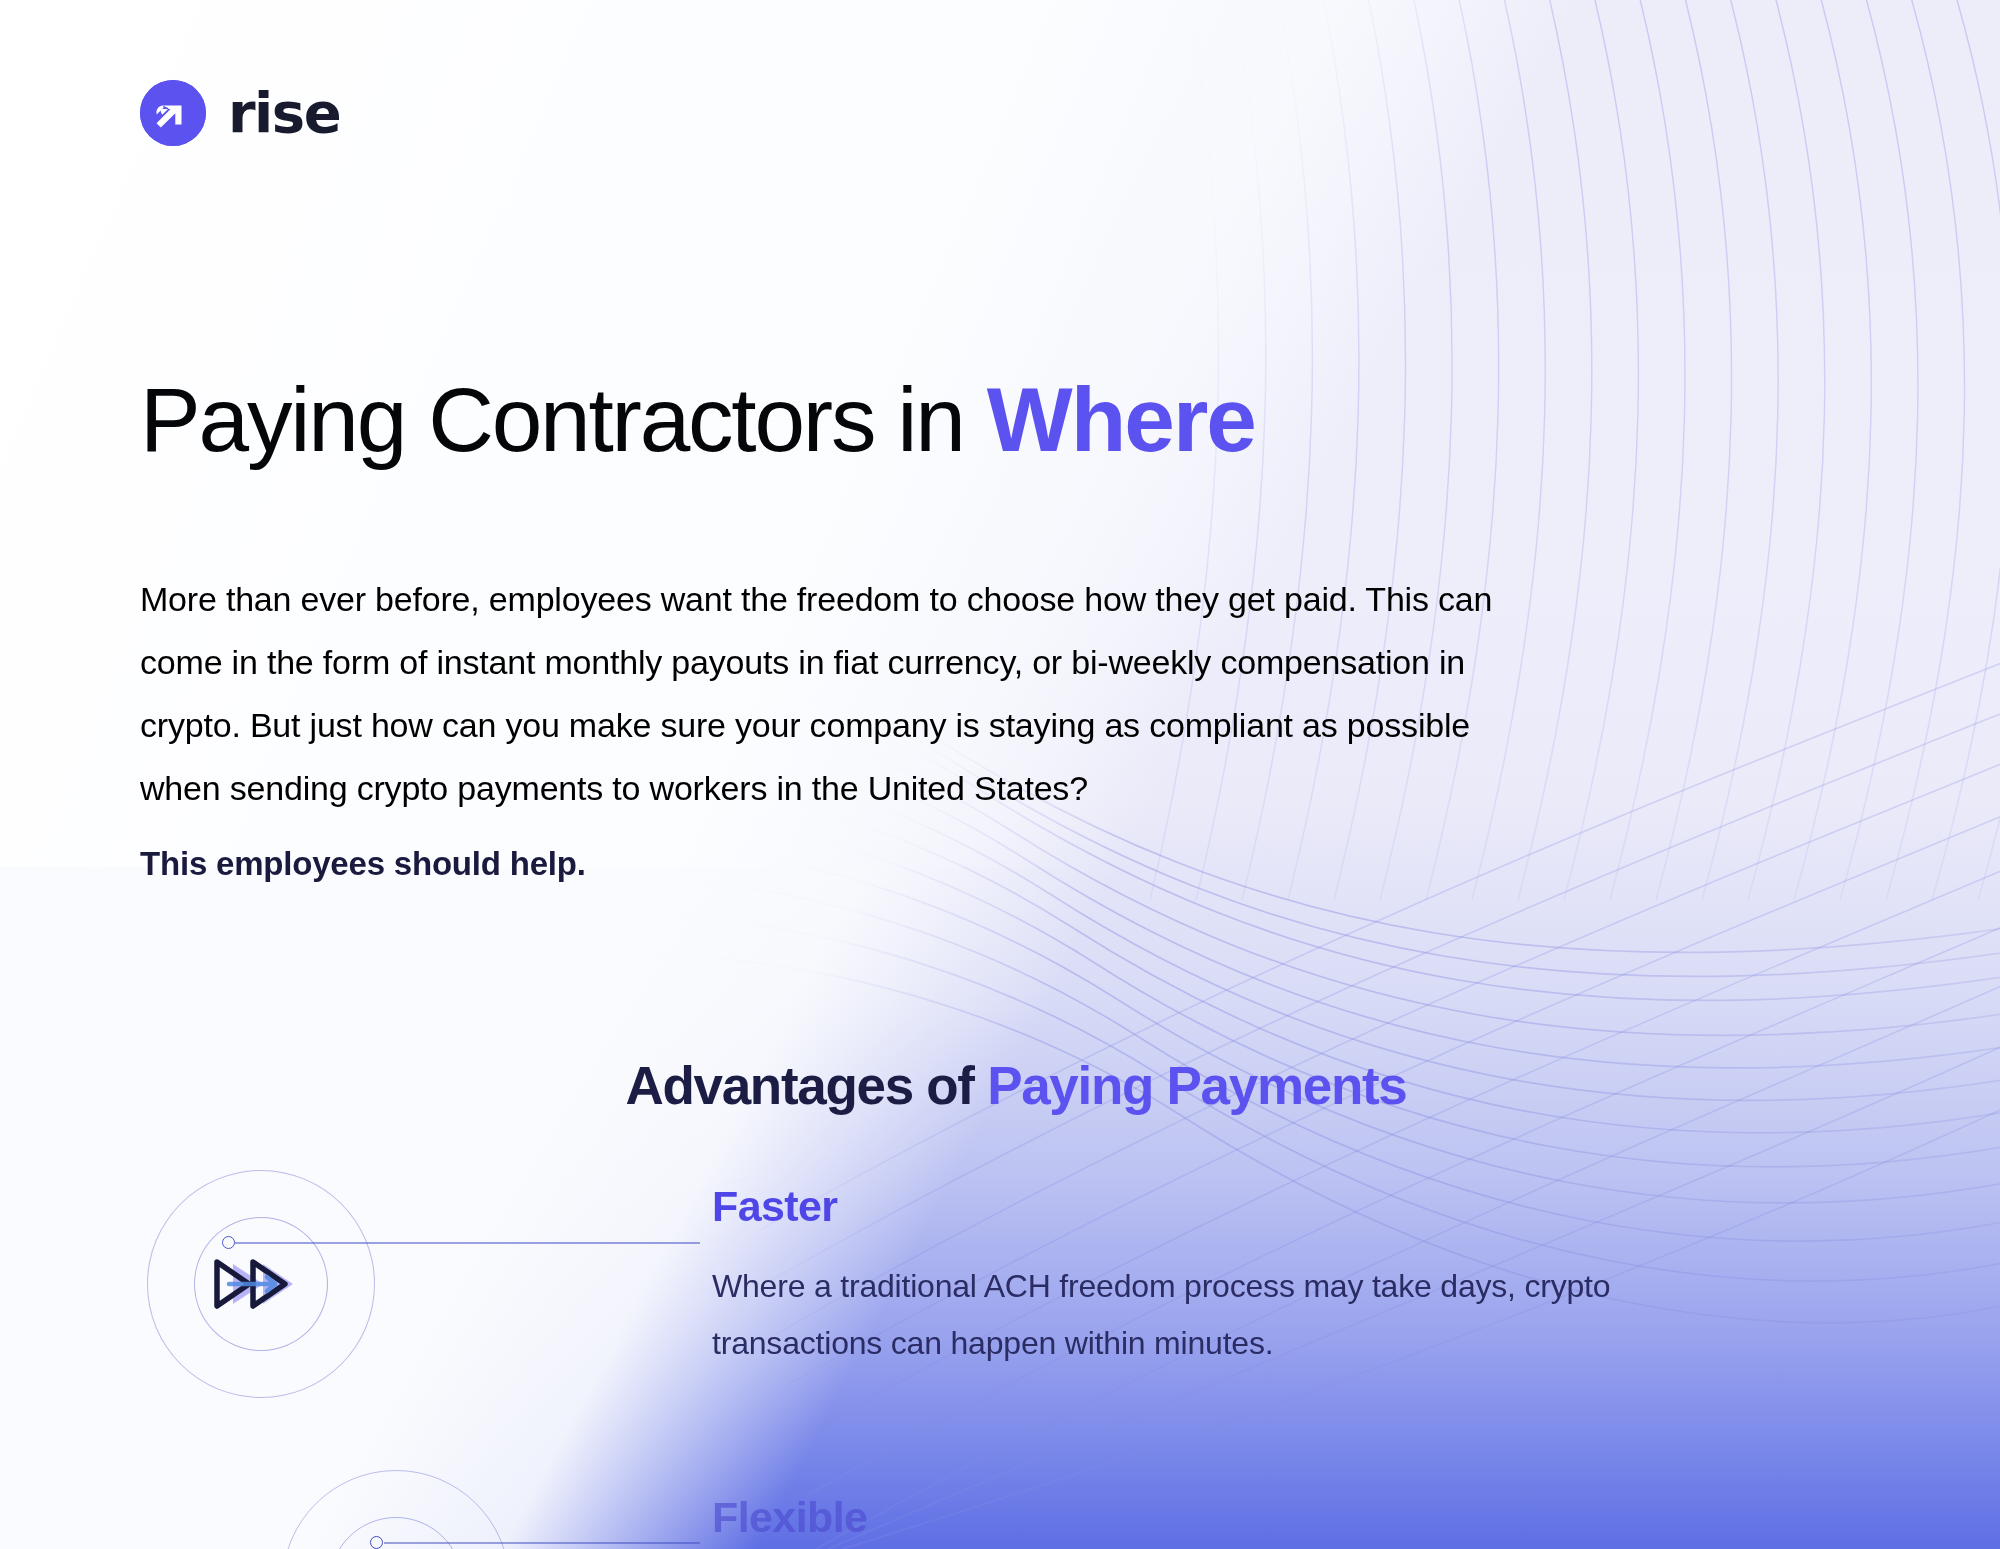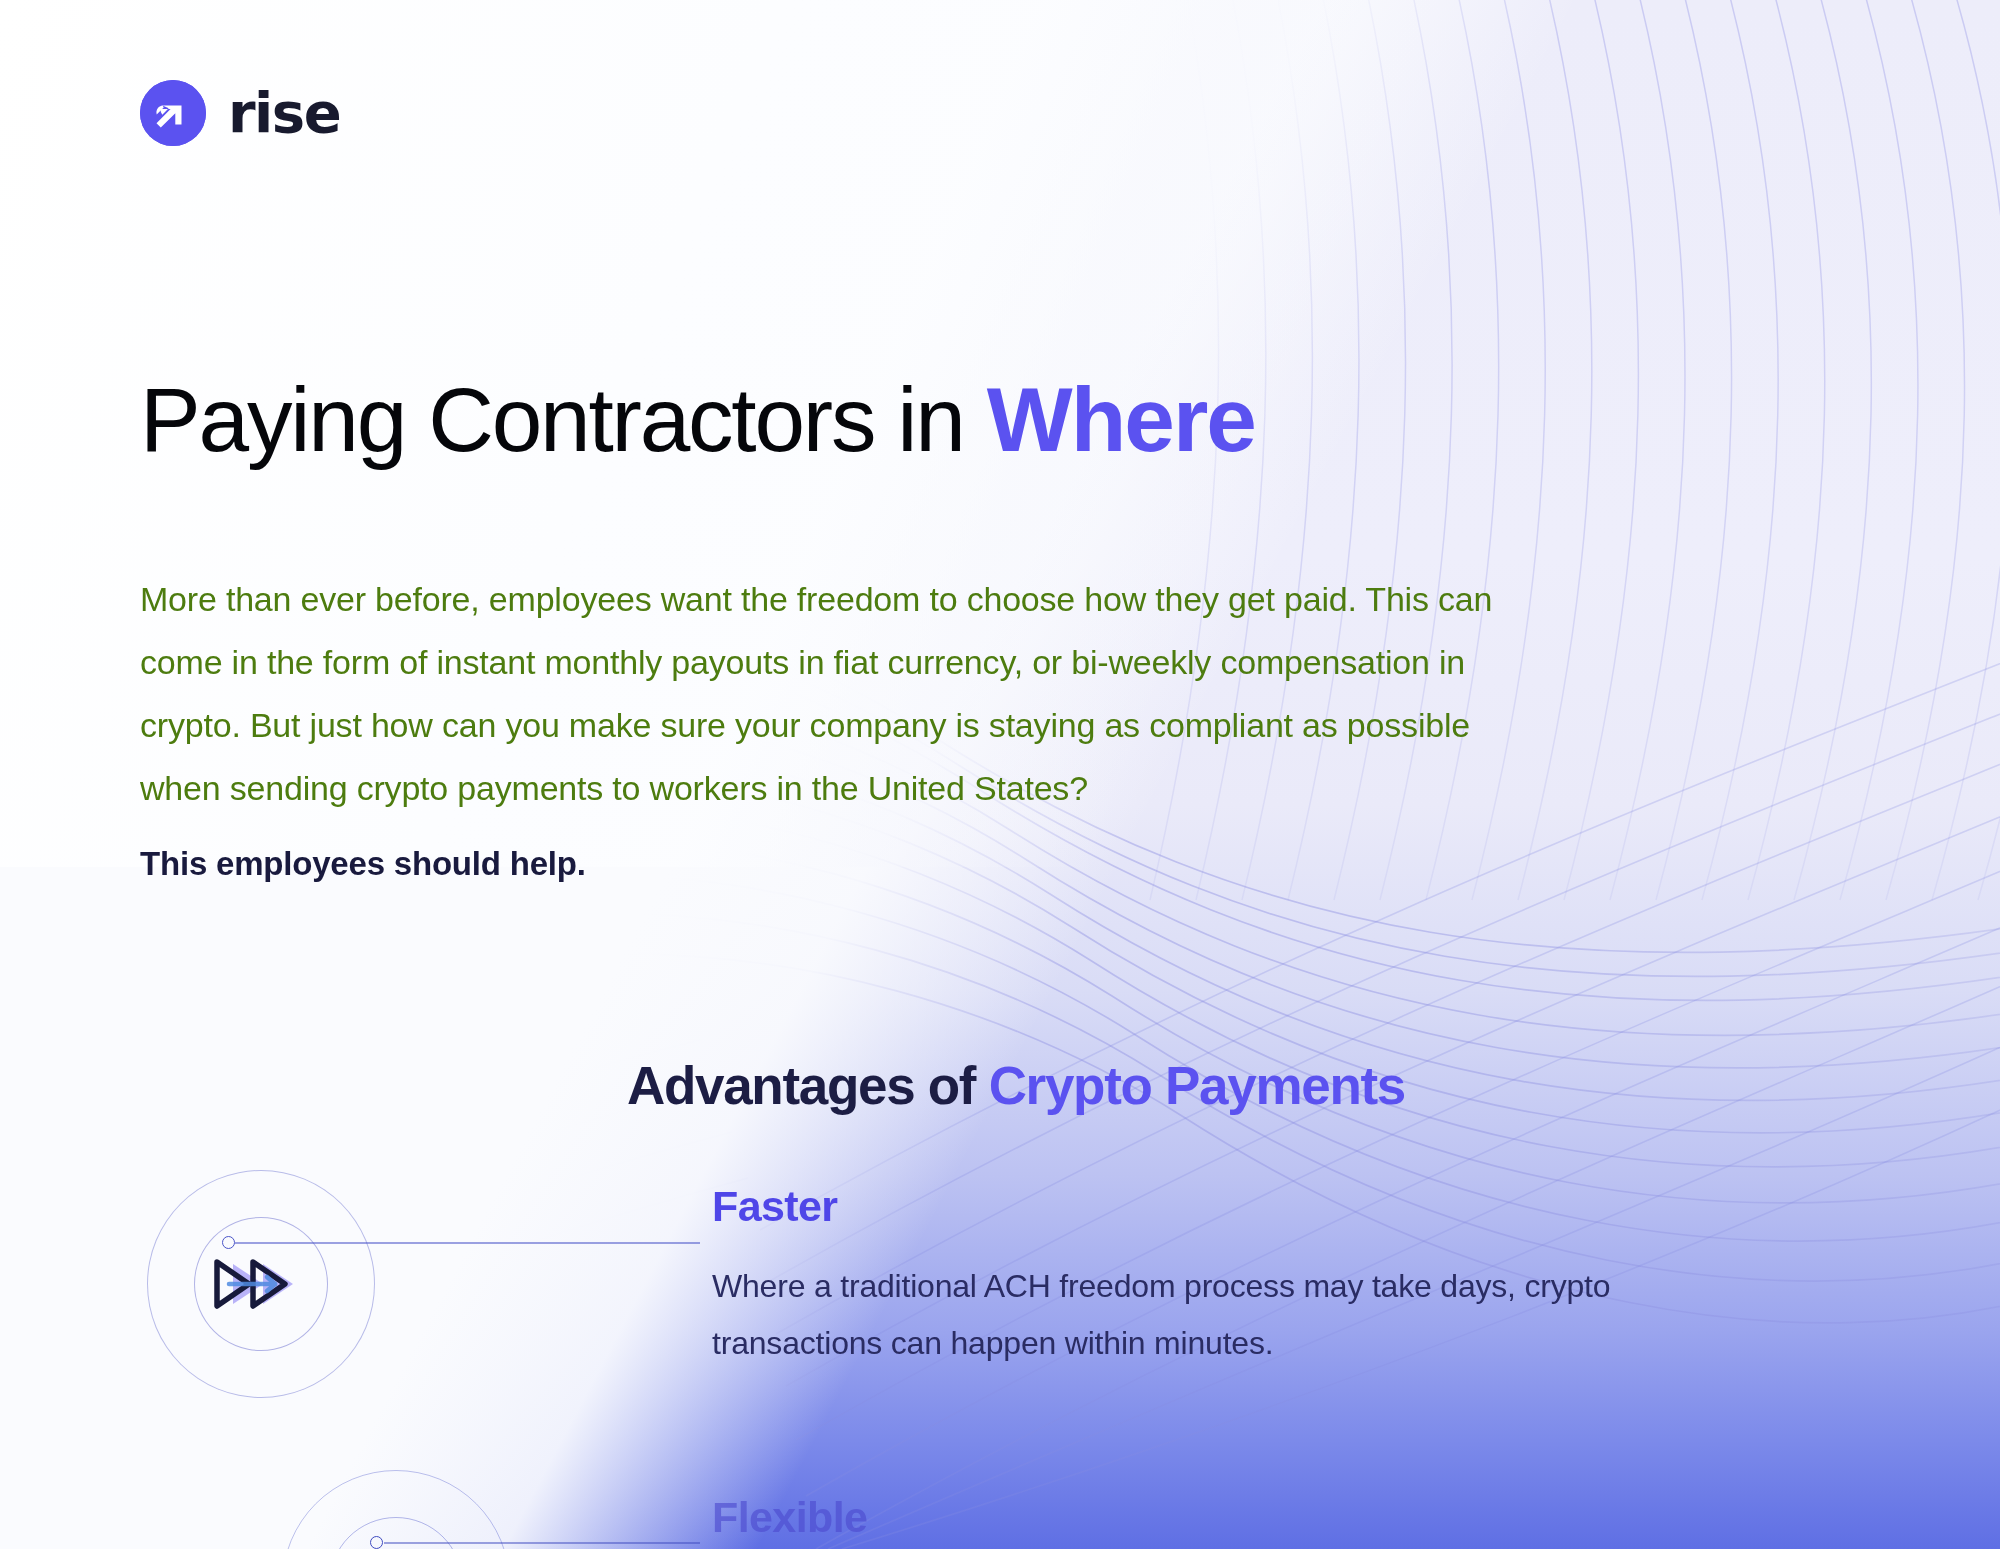--- a/index.html
+++ b/index.html
@@ -69,21 +69,21 @@
   .title{
     position:absolute; left:108px; top:372px;
     font-family:"Liberation Sans", sans-serif;
     font-size:91px; font-weight:300; letter-spacing:-2.2px;
     color:#05060A; line-height:1.06; white-space:nowrap;
   }
   .title .accent{ color:#5B52F0; font-weight:bold; letter-spacing:-2px; }
 
   .para{
     position:absolute; left:108px; top:568px; width:1360px;
-    font-size:34px; line-height:63px; color:#4d7c0f;
+    font-size:34px; line-height:63px; color:#000000;
     font-weight:400; letter-spacing:-0.2px;
   }
   .para-strong{
     position:absolute; left:108px; top:845px;
     font-size:33px; font-weight:bold; color:#191A3E; letter-spacing:-0.2px;
   }
 
   .section-head{
     position:absolute; top:1055px; left:0; width:100%;
     text-align:center;
@@ -258,21 +258,21 @@
   </div>
 
   <h1 class="title">
     <span>Paying Contractors in </span><span class="accent">Where</span>
   </h1>
 
   <p class="para">More than ever before, employees want the freedom to choose how they get paid. This can come in the form of instant monthly payouts in fiat currency, or bi-weekly compensation in crypto. But just how can you make sure your company is staying as compliant as possible when sending crypto payments to workers in the United States?</p>
   <p class="para-strong">This employees should help.</p>
 
   <h2 class="section-head">
-    <span>Advantages of </span><span class="accent">Crypto Payments</span>
+    <span>Advantages of </span><span class="accent">Paying Payments</span>
   </h2>
 
   <div class="adv">
     <div class="adv-icon-wrap">
       <div class="ring-outer"></div>
       <div class="ring-inner"></div>
       <div class="ring-dot"></div>
       <svg class="ff-icon" viewBox="0 0 112 72">
 
         <g fill="#6A5CF2" opacity="0.45">

